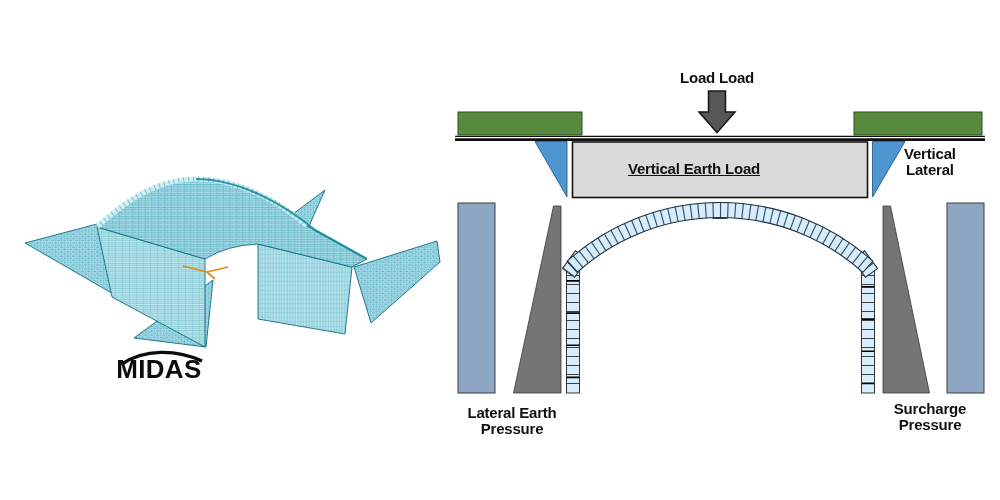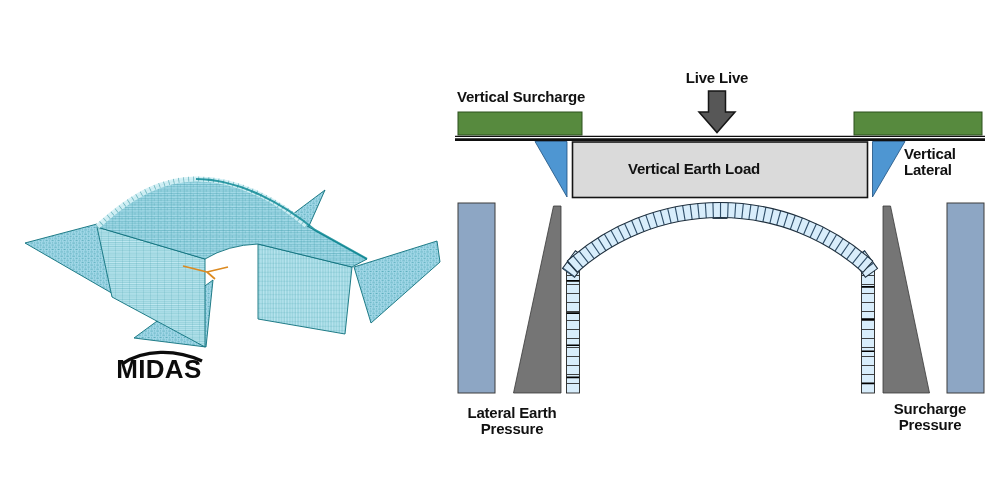--- a/index.html
+++ b/index.html
@@ -113,27 +113,26 @@
 
         <path d="M572.1,266.8 A221,221 0 0 1 867.9,266.8" fill="none" stroke-width="15" stroke="#d8edfb"></path>
         <path d="M572.1,266.8 A221,221 0 0 1 867.9,266.8" fill="none" stroke-width="15" stroke-dasharray="1.15,6.21" stroke="#31506b"></path>
         <path d="M567.1,261.2 A228.5,228.5 0 0 1 872.9,261.2" fill="none" stroke-width="1.1" stroke="#1f2f3d"></path>
         <path d="M577.1,272.4 A213.5,213.5 0 0 1 862.9,272.4" fill="none" stroke-width="1.1" stroke="#1f2f3d"></path>
         <path d="M567.1,261.2 L577.1,272.4 M872.9,261.2 L862.9,272.4" fill="none" stroke-width="1.1" stroke="#1f2f3d"></path>
       </g>
     </g>
   </svg>
 
-  <div class="lbl center" style="left:632px;top:70px;width:170px;">Live Live</div>
+  <div class="lbl center" style="left:632px;top:70px;width:170px;">Load Load</div>
 
-  <div class="lbl" style="left:457px;top:89px;">Vertical Surcharge</div>
 
-  <div class="lbl center" style="left:572px;top:161px;width:244px;">Vertical Earth Load</div>
+  <div class="lbl center" style="left:572px;top:161px;width:244px;text-decoration:underline;">Vertical Earth Load</div>
 
-  <div class="lbl" style="left:904px;top:146px;">
+  <div class="lbl" style="left:904px;top:146px;text-align:center;">
     <div>Vertical</div>
     <div>Lateral</div>
   </div>
 
   <div class="lbl center" style="left:429px;top:405px;width:166px;">
     <div>Lateral Earth</div>
     <div>Pressure</div>
   </div>
 
   <div class="lbl center" style="left:847px;top:401px;width:166px;">

